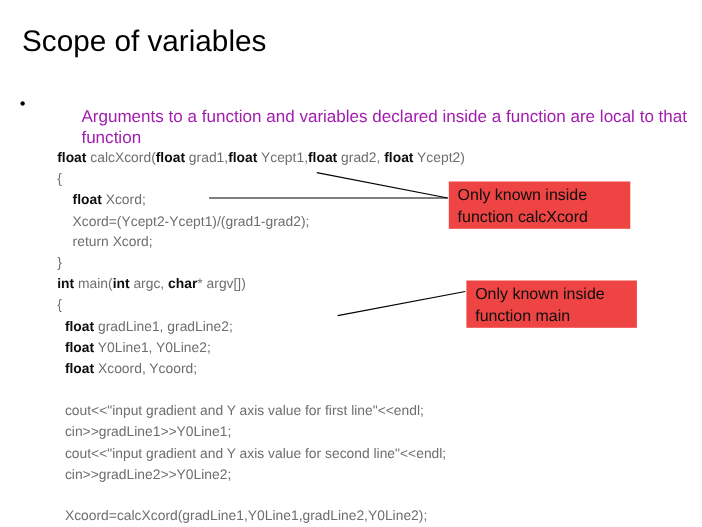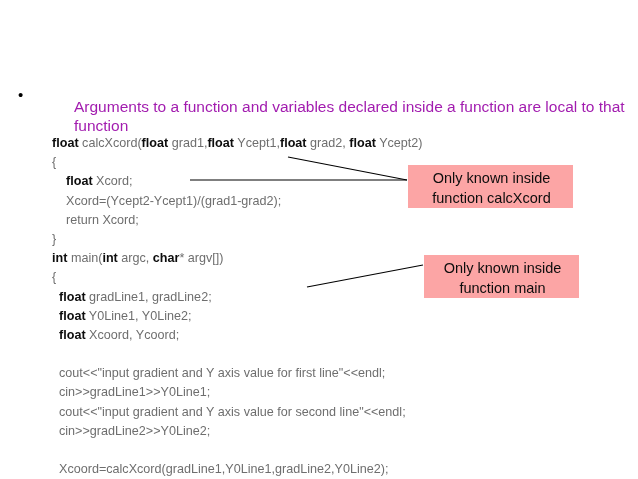--- a/index.html
+++ b/index.html
@@ -78,28 +78,27 @@
     white-space: pre;
   }
   #code b {
     color: #0d0d0d;
     font-weight: 700;
   }
 
   
   .callout {
     position: absolute;
-    background: #fca5a5;
+    background: #ef4444;
     color: #0d0d0d;
     font-size: 14.5px;
     line-height: 20px;
     padding: 3px 6px 4px 8px;
     box-sizing: border-box;
     white-space: pre-line;
-    text-align: center;
   }
   #callout-calcxcord {
     left: 408px;
     top: 165px;
     width: 165px;
     height: 43px;
   }
   #callout-main {
     left: 424px;
     top: 255px;
@@ -114,20 +113,21 @@
     width: 638px;
     height: 479px;
     pointer-events: none;
   }
 </style>
 </head>
 <body>
 
 <div id="slide">
 
+  <div id="title">Scope of variables</div>
 
   <div id="bullet-row">
     <span id="bullet-marker">•</span>
     <span id="bullet-text">Arguments to a function and variables declared inside a function are local to that function</span>
   </div>
 
   <div id="code"><div class="ln"><b>float</b><span> calcXcord(</span><b>float</b><span> grad1,</span><b>float</b><span> Ycept1,</span><b>float</b><span> grad2, </span><b>float</b><span> Ycept2)</span></div><div class="ln"><span>{</span></div><div class="ln"><span>    </span><b>float</b><span> Xcord;</span></div><div class="ln"><span>    Xcord=(Ycept2-Ycept1)/(grad1-grad2);</span></div><div class="ln"><span>    return Xcord;</span></div><div class="ln"><span>}</span></div><div class="ln"><b>int</b><span> main(</span><b>int</b><span> argc, </span><b>char</b><span>* argv[])</span></div><div class="ln"><span>{</span></div><div class="ln"><span>  </span><b>float</b><span> gradLine1, gradLine2;</span></div><div class="ln"><span>  </span><b>float</b><span> Y0Line1, Y0Line2;</span></div><div class="ln"><span>  </span><b>float</b><span> Xcoord, Ycoord;</span></div><div class="ln">&nbsp;</div><div class="ln"><span>  cout&lt;&lt;"input gradient and Y axis value for first line"&lt;&lt;endl;</span></div><div class="ln"><span>  cin&gt;&gt;gradLine1&gt;&gt;Y0Line1;</span></div><div class="ln"><span>  cout&lt;&lt;"input gradient and Y axis value for second line"&lt;&lt;endl;</span></div><div class="ln"><span>  cin&gt;&gt;gradLine2&gt;&gt;Y0Line2;</span></div><div class="ln">&nbsp;</div><div class="ln"><span>  Xcoord=calcXcord(gradLine1,Y0Line1,gradLine2,Y0Line2);</span></div></div>
 
   <div class="callout" id="callout-calcxcord">Only known inside
 function calcXcord</div>

